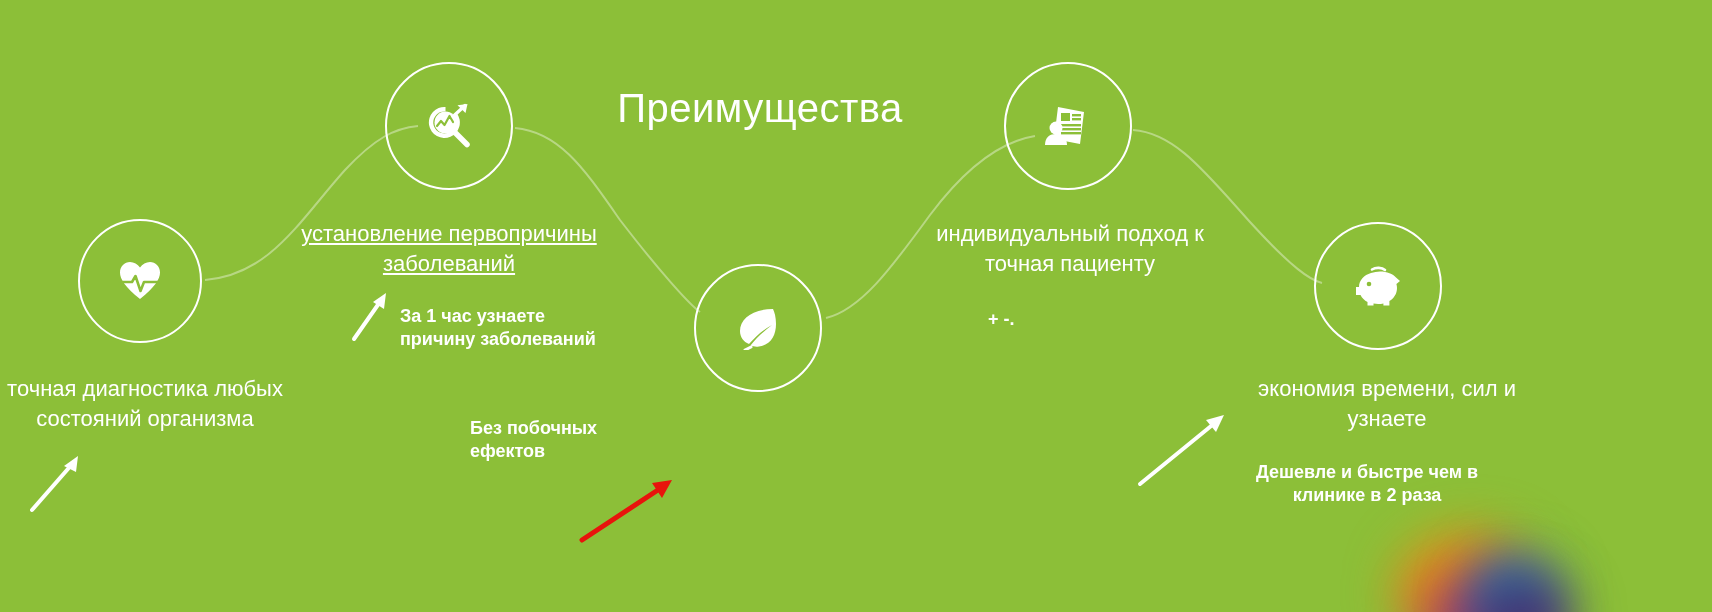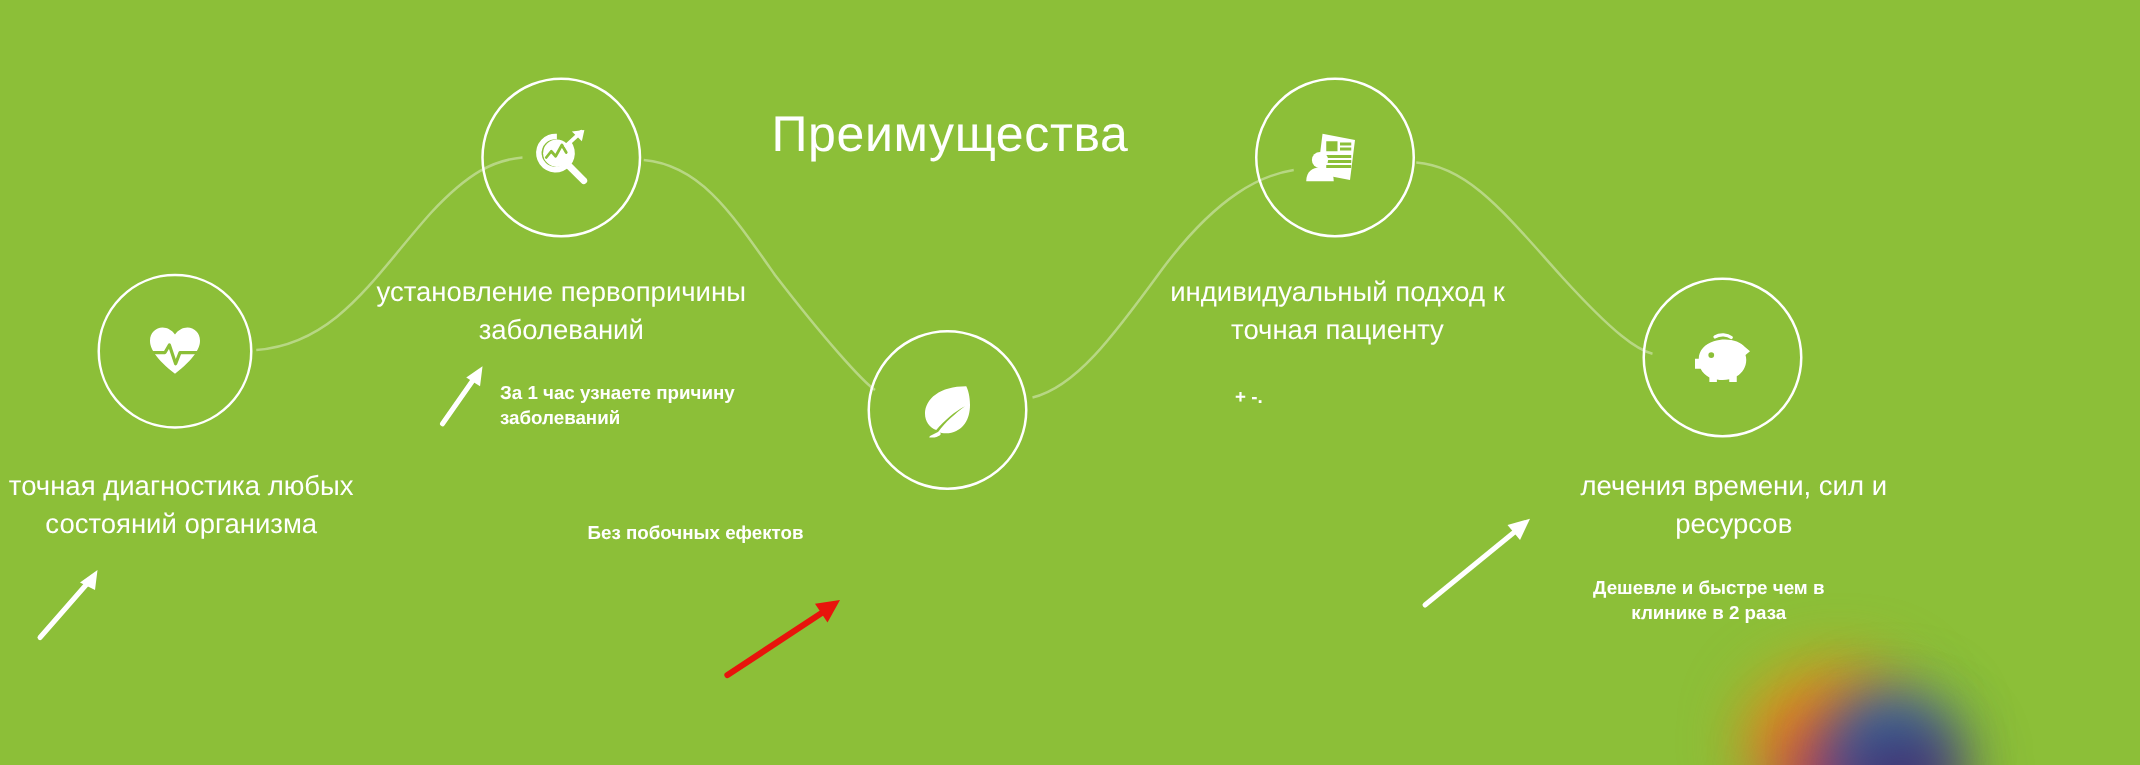--- a/index.html
+++ b/index.html
@@ -87,21 +87,21 @@
     font-size: 22px;
     font-weight: 300;
     line-height: 1.36;
     text-align: center;
   }
 
   
   .note {
     position: absolute;
     color: #ffffff;
-    font-size: 15px;
+    font-size: 18px;
     font-weight: bold;
     line-height: 1.3;
   }
 
   .arrow {
     position: absolute;
     pointer-events: none;
   }
 </style>
 </head>
@@ -143,21 +143,21 @@
       <svg width="46" height="46" viewBox="0 0 46 46">
         <path d="M19.5 4 A 15.5 15.5 0 1 0 30.8 10.2 L 27.6 13.6 A 11 11 0 1 1 19.5 8.5 Z" fill="#ffffff"></path>
         <circle cx="19.5" cy="19.5" r="11" fill="#ffffff"></circle>
         <path d="M11 23 L 15 18 L 18.5 22 L 23.5 13 L 27 19" fill="none" stroke="#8cbf38" stroke-width="2.2" stroke-linejoin="round" stroke-linecap="round"></path>
         <path d="M27 13.5 L 39 2.5" stroke="#ffffff" stroke-width="3.2" stroke-linecap="round" fill="none"></path>
         <path d="M41.5 1 L 31.5 2.2 L 39.5 10 Z" fill="#ffffff"></path>
         <path d="M29.5 30 L 41 41.5" stroke="#ffffff" stroke-width="5.5" stroke-linecap="round" fill="none"></path>
       </svg>
     </span>
   </div>
-  <div class="caption" style="left:288px; top:219px; width:322px;">установление первопричины заболеваний</div>
+  <div class="caption" style="left:288px; top:219px; width:322px;text-decoration:underline;">установление первопричины заболеваний</div>
 
   <svg class="arrow" style="left:348px; top:285px;" width="52" height="60">
     <path d="M6 54 L 34 14" stroke="#ffffff" stroke-width="4" stroke-linecap="round" fill="none"></path>
     <path d="M38 8 L 25 17 L 36 24 Z" fill="#ffffff"></path>
   </svg>
   <div class="note" style="left:400px; top:305px; width:210px;">За 1 час узнаете причину заболеваний</div>
 
   <div class="node-circle" style="left:694px; top:264px; width:128px; height:128px;">
     <span class="node-icon">
       <svg width="40" height="44" viewBox="0 0 40 44">
@@ -193,21 +193,21 @@
 
   <div class="node-circle" style="left:1314px; top:222px; width:128px; height:128px;">
     <span class="node-icon">
       <svg width="46" height="40" viewBox="0 0 46 40">
         <path d="M16 7 C 9 9 4 14.5 4 21 L 1 21 L 1 29 L 5.5 29 C 7 32 9.5 34.5 12.5 36 L 12.5 39.5 L 18.5 39.5 L 18.5 37.6 C 20 37.9 21.6 38 23.2 38 C 25 38 26.8 37.8 28.4 37.4 L 28.4 39.5 L 34.4 39.5 L 34.4 35 C 39 32.4 42 27.6 42 22 C 42 20.6 41.8 19.3 41.4 18 L 45 15 L 41 11.5 C 38 8 32 5.5 25 5.5 C 22 5.5 19 6 16 7 Z" fill="#ffffff"></path>
         <circle cx="14" cy="18" r="2.3" fill="#8cbf38"></circle>
         <path d="M17 3.5 C 21 1 27 1.5 30 4" stroke="#ffffff" stroke-width="2.6" fill="none" stroke-linecap="round"></path>
       </svg>
     </span>
   </div>
-  <div class="caption" style="left:1222px; top:374px; width:330px;">лечения времени, сил и ресурсов</div>
+  <div class="caption" style="left:1222px; top:374px; width:330px;">экономия времени, сил и узнаете</div>
 
   <svg class="arrow" style="left:1132px; top:400px;" width="110" height="90">
     <path d="M8 84 L 84 22" stroke="#ffffff" stroke-width="4" stroke-linecap="round" fill="none"></path>
     <path d="M92 15 L 74 20 L 84 32 Z" fill="#ffffff"></path>
   </svg>
   <div class="note" style="left:1252px; top:461px; width:230px;text-align:center;">Дешевле и быстре чем в клинике в 2 раза</div>
 
 </div>
 
 </body></html>

